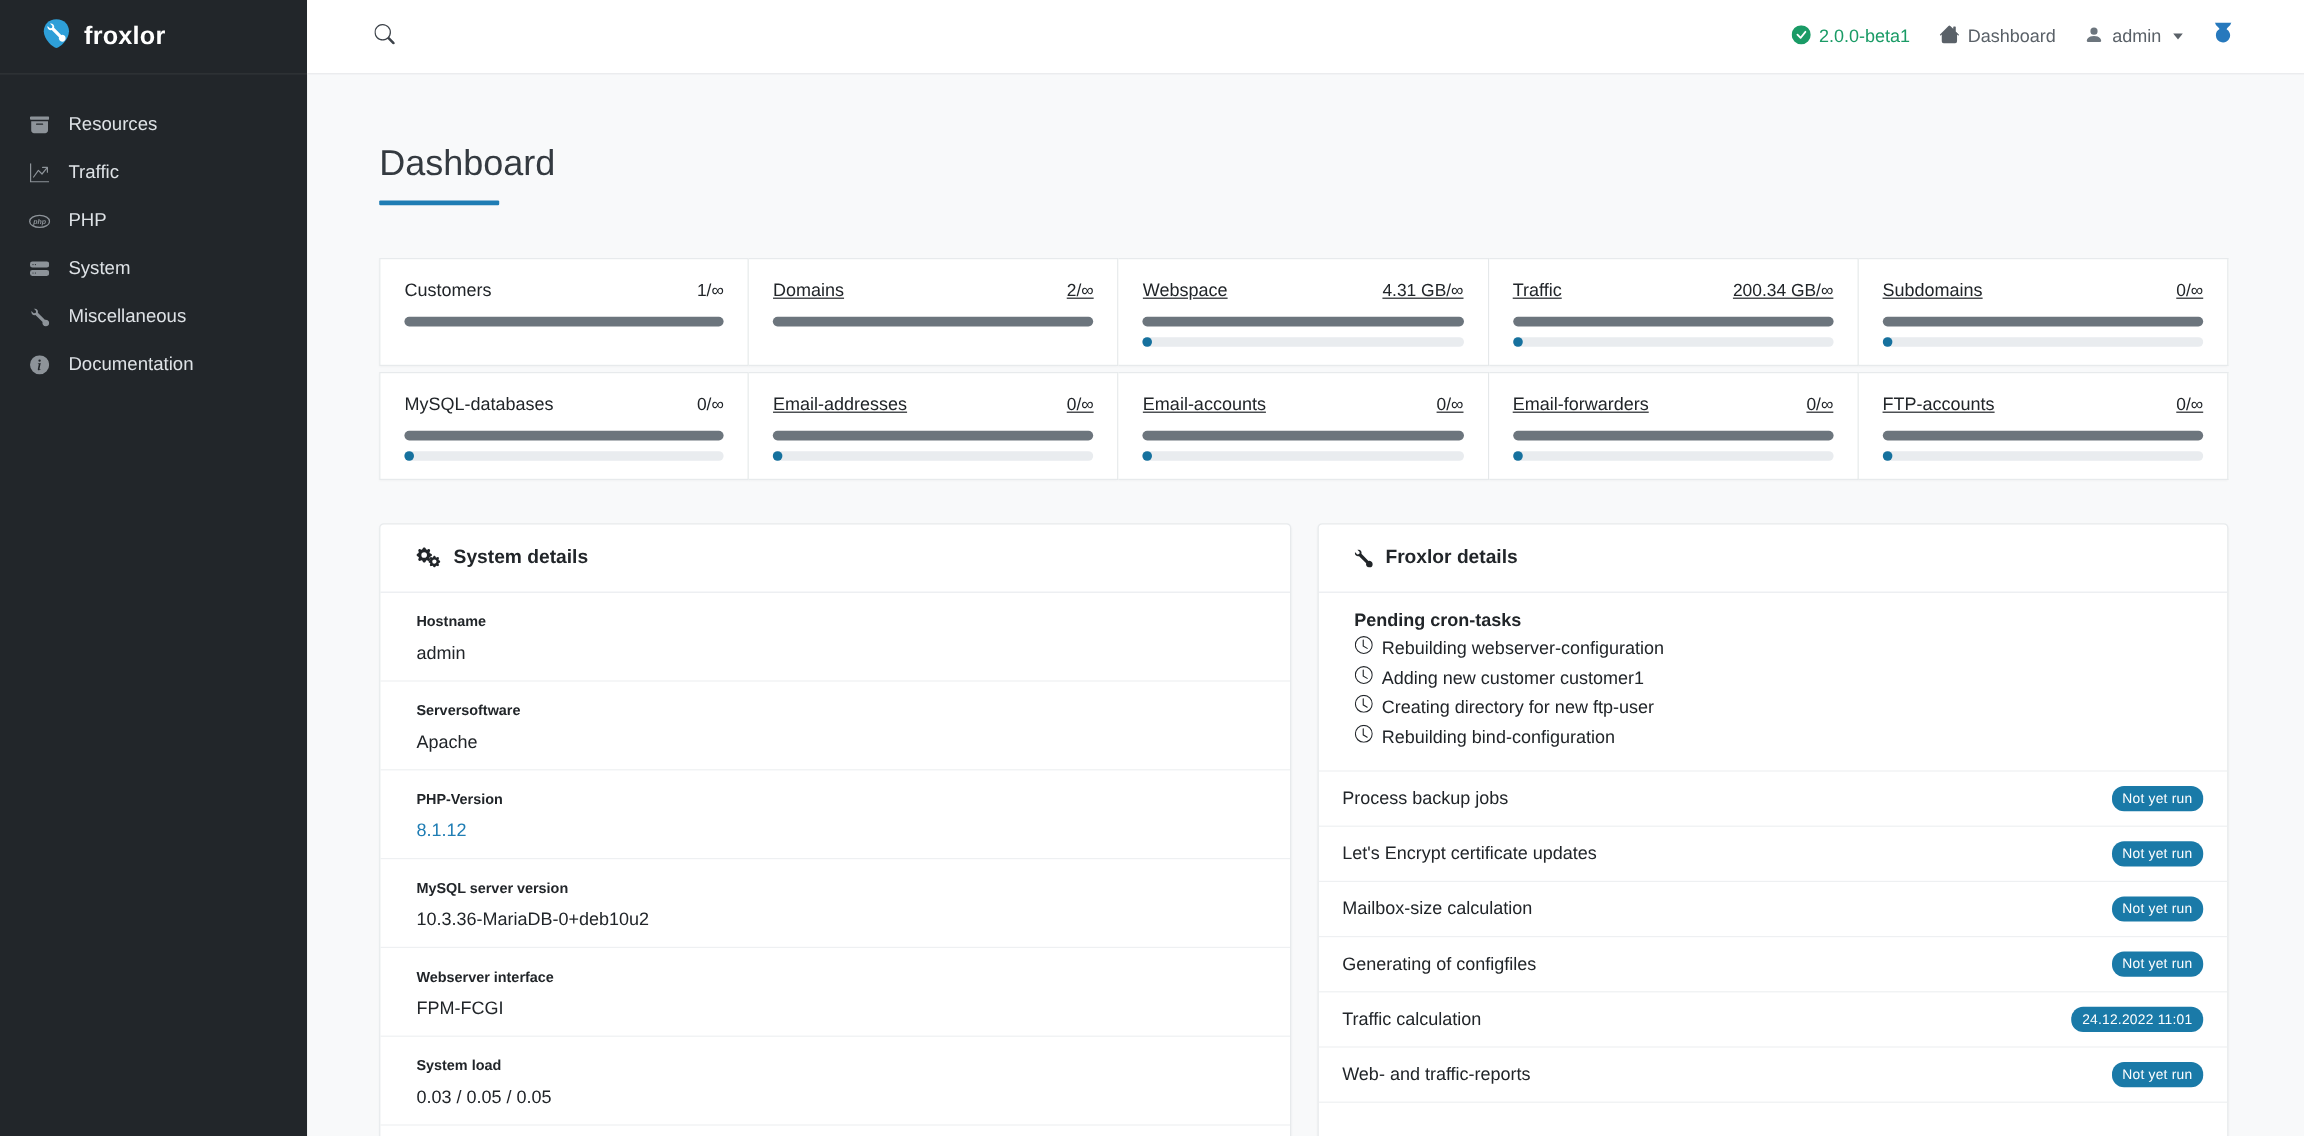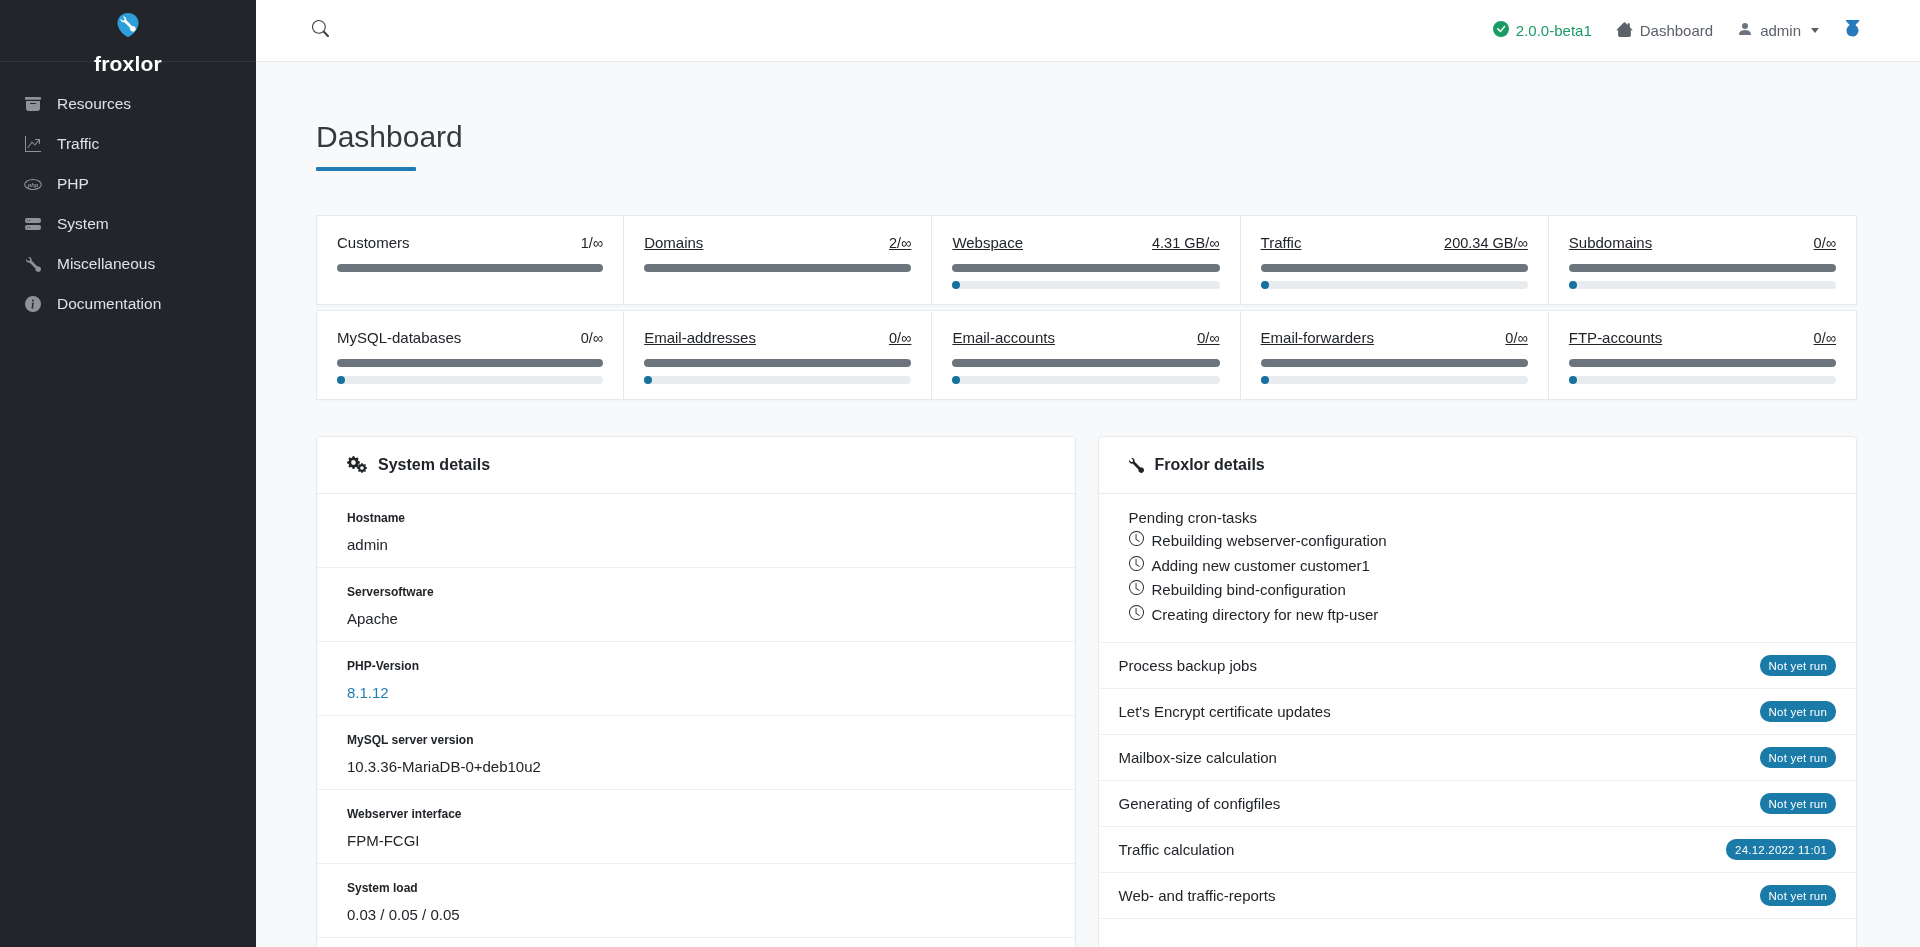--- a/index.html
+++ b/index.html
@@ -5,22 +5,22 @@
   * { margin:0; padding:0; box-sizing:border-box; }
   html,body { width:1920px; height:947px; overflow:hidden; }
   body {
     font-family:"Liberation Sans","DejaVu Sans",sans-serif;
     background:#f8f9fa; color:#212529;
   }
   .app { display:flex; width:1920px; height:947px; }
 
   
   .sidebar { width:256px; min-width:256px; height:947px; background:#22262a; }
-  .brand { height:62px; display:flex; align-items:center; padding:12px 34px; gap:10px;
-           border-bottom:1px solid rgba(255,255,255,.07);flex-direction:column; }
+  .brand { height:62px; display:flex; align-items:center; padding:0 34px; gap:10px;
+           border-bottom:1px solid rgba(255,255,255,.07); }
   .brand-text { color:#fff; font-size:21px; font-weight:bold; letter-spacing:.2px; }
   .menu { padding:22px 0; }
   .menu-item { height:40px; display:flex; align-items:center; gap:15px; padding:0 24px;
                color:#dee2e6; font-size:15.5px; cursor:pointer; }
   .menu-icon { width:18px; height:18px; display:flex; align-items:center; justify-content:center; color:#8d9399; }
   .menu-icon svg { display:block; }
 
   
   .main { flex:1; display:flex; flex-direction:column; background:#f8f9fa; }
   .topbar { height:62px; min-height:62px; background:#fff; display:flex; align-items:center;
@@ -61,21 +61,21 @@
   .gears { position:relative; width:20px; height:18px; }
   .gears .g-big { position:absolute; left:0; top:0; }
   .gears .g-small { position:absolute; left:10px; top:7px; }
 
   .sys-row { padding:14px 30px 12px; border-bottom:1px solid #eef0f2; }
   .sys-label { font-size:12px; font-weight:bold; color:#212529; line-height:20px; }
   .sys-value { font-size:15px; color:#212529; margin-top:7px; line-height:20px; }
   .link-value { color:#1f7db4; cursor:pointer; }
 
   .pending-block { padding:13px 30px 15px; border-bottom:1px solid #eef0f2; }
-  .pending-title { font-size:15px; font-weight:normal; line-height:22px; }
+  .pending-title { font-size:15px; font-weight:bold; line-height:22px; }
   .task-line { display:flex; align-items:center; gap:8px; font-size:15px; line-height:24.5px; color:#212529; }
   .task-line svg { flex:none; }
 
   .job-row { display:flex; align-items:center; justify-content:space-between;
              padding:0 20px 0 20px; height:46px; border-bottom:1px solid #eef0f2; }
   .job-row:last-child { border-bottom:none; }
   .job-label { font-size:15px; color:#212529; }
   .badge { background:#1a7aa8; color:#fff; font-size:11.5px; font-weight:normal;
            padding:4.5px 9px; border-radius:10px; letter-spacing:.2px; white-space:nowrap; }
 
@@ -365,28 +365,28 @@
                     <path d="M8 3.5a.5.5 0 0 0-1 0V9a.5.5 0 0 0 .252.434l3.5 2a.5.5 0 0 0 .496-.868L8 8.71V3.5z"></path>
                     <path d="M8 16A8 8 0 1 0 8 0a8 8 0 0 0 0 16zm7-8A7 7 0 1 1 1 8a7 7 0 0 1 14 0z"></path>
                   </svg></span>
               <span>Adding new customer customer1</span>
             </div>
             <div class="task-line">
               <span><svg width="15" height="15" viewBox="0 0 16 16" fill="#212529">
                     <path d="M8 3.5a.5.5 0 0 0-1 0V9a.5.5 0 0 0 .252.434l3.5 2a.5.5 0 0 0 .496-.868L8 8.71V3.5z"></path>
                     <path d="M8 16A8 8 0 1 0 8 0a8 8 0 0 0 0 16zm7-8A7 7 0 1 1 1 8a7 7 0 0 1 14 0z"></path>
                   </svg></span>
-              <span>Rebuilding bind-configuration</span>
+              <span>Creating directory for new ftp-user</span>
             </div>
             <div class="task-line">
               <span><svg width="15" height="15" viewBox="0 0 16 16" fill="#212529">
                     <path d="M8 3.5a.5.5 0 0 0-1 0V9a.5.5 0 0 0 .252.434l3.5 2a.5.5 0 0 0 .496-.868L8 8.71V3.5z"></path>
                     <path d="M8 16A8 8 0 1 0 8 0a8 8 0 0 0 0 16zm7-8A7 7 0 1 1 1 8a7 7 0 0 1 14 0z"></path>
                   </svg></span>
-              <span>Creating directory for new ftp-user</span>
+              <span>Rebuilding bind-configuration</span>
             </div>
           </div>
           <div class="job-row">
             <span class="job-label">Process backup jobs</span>
             <span class="badge">Not yet run</span>
           </div>
           <div class="job-row">
             <span class="job-label">Let's Encrypt certificate updates</span>
             <span class="badge">Not yet run</span>
           </div>

